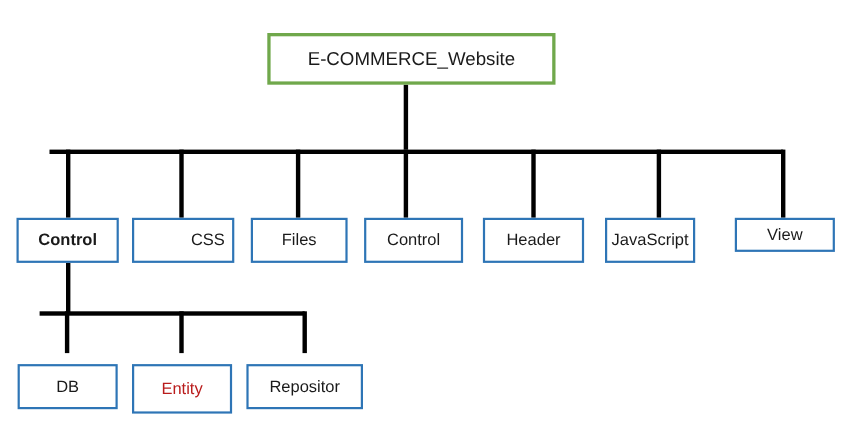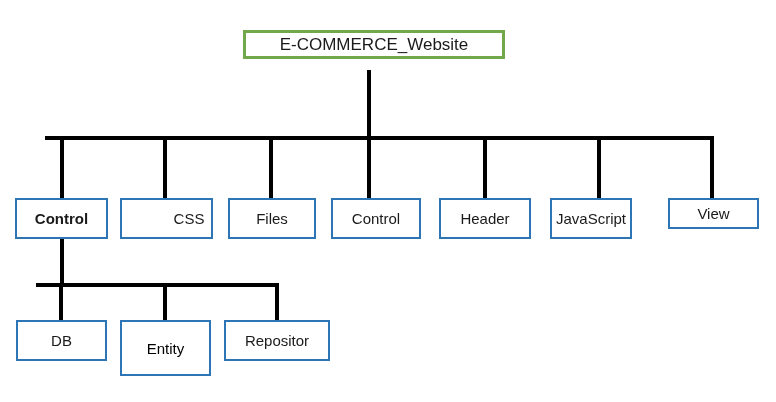--- a/index.html
+++ b/index.html
@@ -32,20 +32,21 @@
     border: 3px solid var(--root-color, #70A84B);
     font-size: 17px;
   }
   .node-branch {
     border: 2px solid var(--branch-color, #2E75B6);
     font-size: 15px;
   }
   .node-leaf {
     border: 2px solid var(--branch-color, #2E75B6);
     font-size: 15px;
+    margin-top: 11px;
   }
   .connector {
     position: absolute;
     background: #000000;
     z-index: 1;
   }
   .connector-h {
     height: 4px;
   }
   .connector-v {
@@ -70,21 +71,21 @@
     </div>
 
   <div class="connector connector-v" id="c-control-stem" style="left: 60px; top: 239px; height: 46px; background: rgb(0, 0, 0);"></div>
   <div class="connector connector-h" id="c-sub-bus" style="left: 36px; top: 283px; width: 241px; background: rgb(0, 0, 0);"></div>
   <div id="c-sub-drops">
       <div class="connector connector-v" style="left: 59px; top: 283px; height: 38px; background: rgb(0, 0, 0);"></div>
       <div class="connector connector-v" style="left: 163px; top: 283px; height: 38px; background: rgb(0, 0, 0);"></div>
       <div class="connector connector-v" style="left: 275px; top: 283px; height: 38px; background: rgb(0, 0, 0);"></div>
     </div>
 
-  <div class="node node-root" id="node-root" style="left: 243px; top: 30px; width: 262px; height: 29px; color: rgb(26, 26, 26);">
+  <div class="node node-root" id="node-root" style="left: 243px; top: 30px; width: 262px; height: 47px; color: rgb(26, 26, 26);">
     <span>E-COMMERCE_Website</span>
   </div>
 
   <div id="level2-group">
       <div class="node node-branch" style="left: 15px; top: 198px; width: 93px; height: 41px; color: rgb(26, 26, 26); font-weight: bold;">
         <span>Control</span>
       </div>
       <div class="node node-branch" style="left: 120px; top: 198px; width: 93px; height: 41px; color: rgb(26, 26, 26); padding-left: 45px;">
         <span>CSS</span>
       </div>
@@ -102,21 +103,21 @@
       </div>
       <div class="node node-branch" style="left: 668px; top: 198px; width: 91px; height: 31px; color: rgb(26, 26, 26);">
         <span>View</span>
       </div>
     </div>
 
   <div id="level3-group">
       <div class="node node-leaf" style="left: 16px; top: 320px; width: 91px; height: 41px; color: rgb(26, 26, 26);">
         <span>DB</span>
       </div>
-      <div class="node node-leaf" style="left: 120px; top: 320px; width: 91px; height: 56px; color: #000000;">
+      <div class="node node-leaf" style="left: 120px; top: 320px; width: 91px; height: 45px; color: #b91c1c;">
         <span>Entity</span>
       </div>
       <div class="node node-leaf" style="left: 224px; top: 320px; width: 106px; height: 41px; color: rgb(26, 26, 26);">
         <span>Repositor</span>
       </div>
     </div>
 
 </div>
 
 </body></html>

